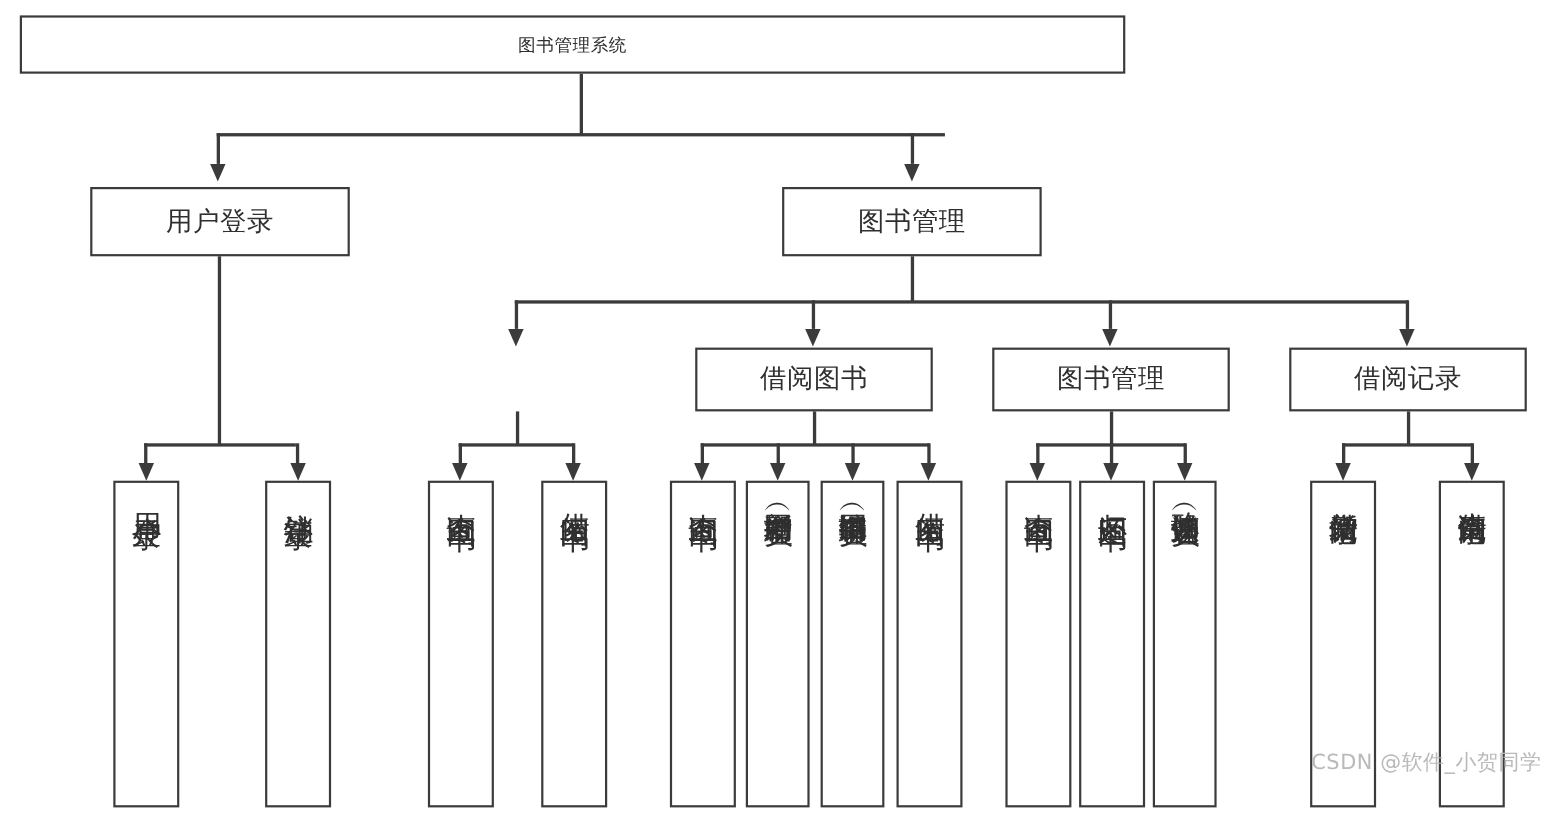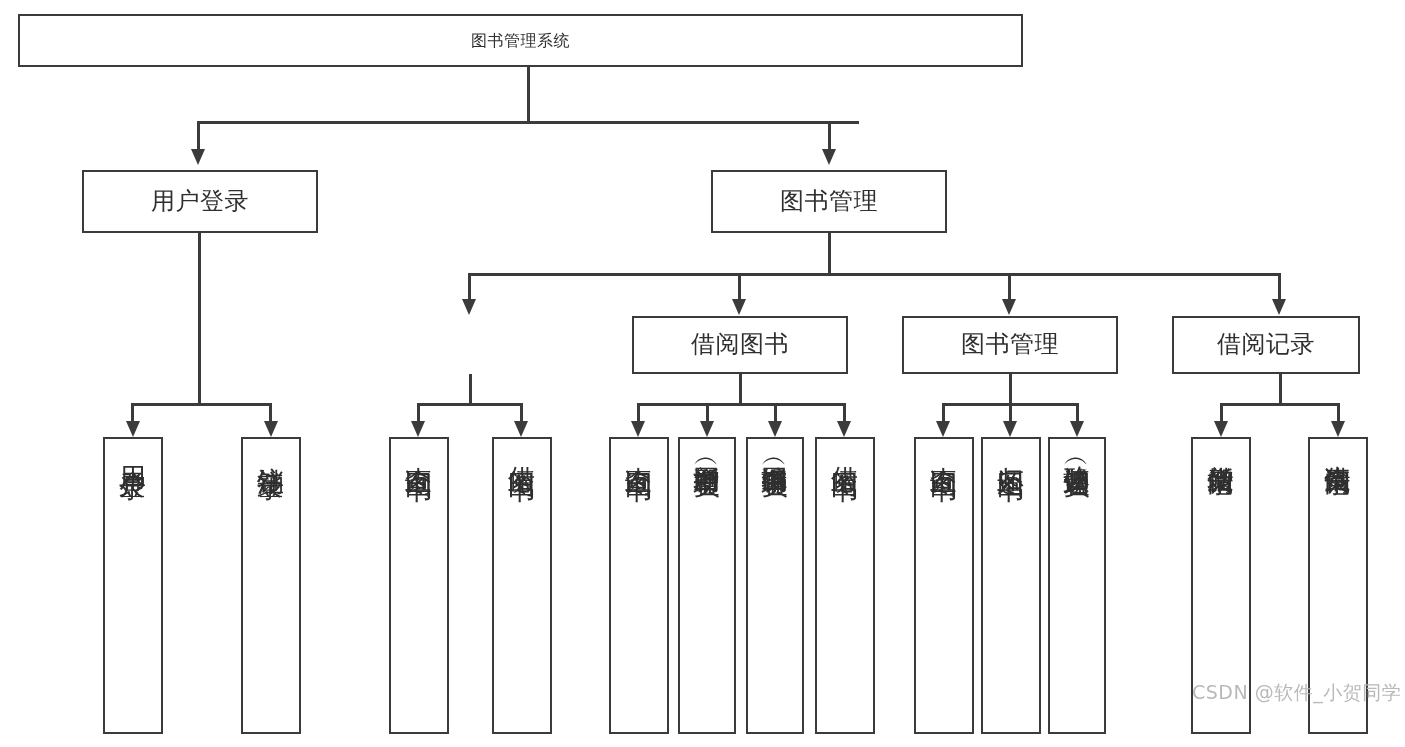--- a/index.html
+++ b/index.html
@@ -112,21 +112,21 @@
   <div class="arrow" style="left:732px;top:299px;"></div>
   <div class="arrow" style="left:1002px;top:299px;"></div>
   <div class="arrow" style="left:1272px;top:299px;"></div>
 
   <div class="node horiz" style="left:632px;top:316px;width:216px;height:58px;">
     <span class="label">借阅图书</span>
   </div>
   <div class="node horiz" style="left:902px;top:316px;width:216px;height:58px;">
     <span class="label">图书管理</span>
   </div>
-  <div class="node horiz" style="left:1172px;top:316px;width:188px;height:58px;">
+  <div class="node horiz" style="left:1172px;top:316px;width:216px;height:58px;">
     <span class="label">借阅记录</span>
   </div>
 
   <div class="vline" style="left:469px;top:374px;height:31px;"></div>
   <div class="hline" style="left:417px;top:403px;width:105px;"></div>
   <div class="vline" style="left:417px;top:403px;height:18px;"></div>
   <div class="vline" style="left:520px;top:403px;height:18px;"></div>
   <div class="arrow" style="left:411px;top:421px;"></div>
   <div class="arrow" style="left:514px;top:421px;"></div>
 

